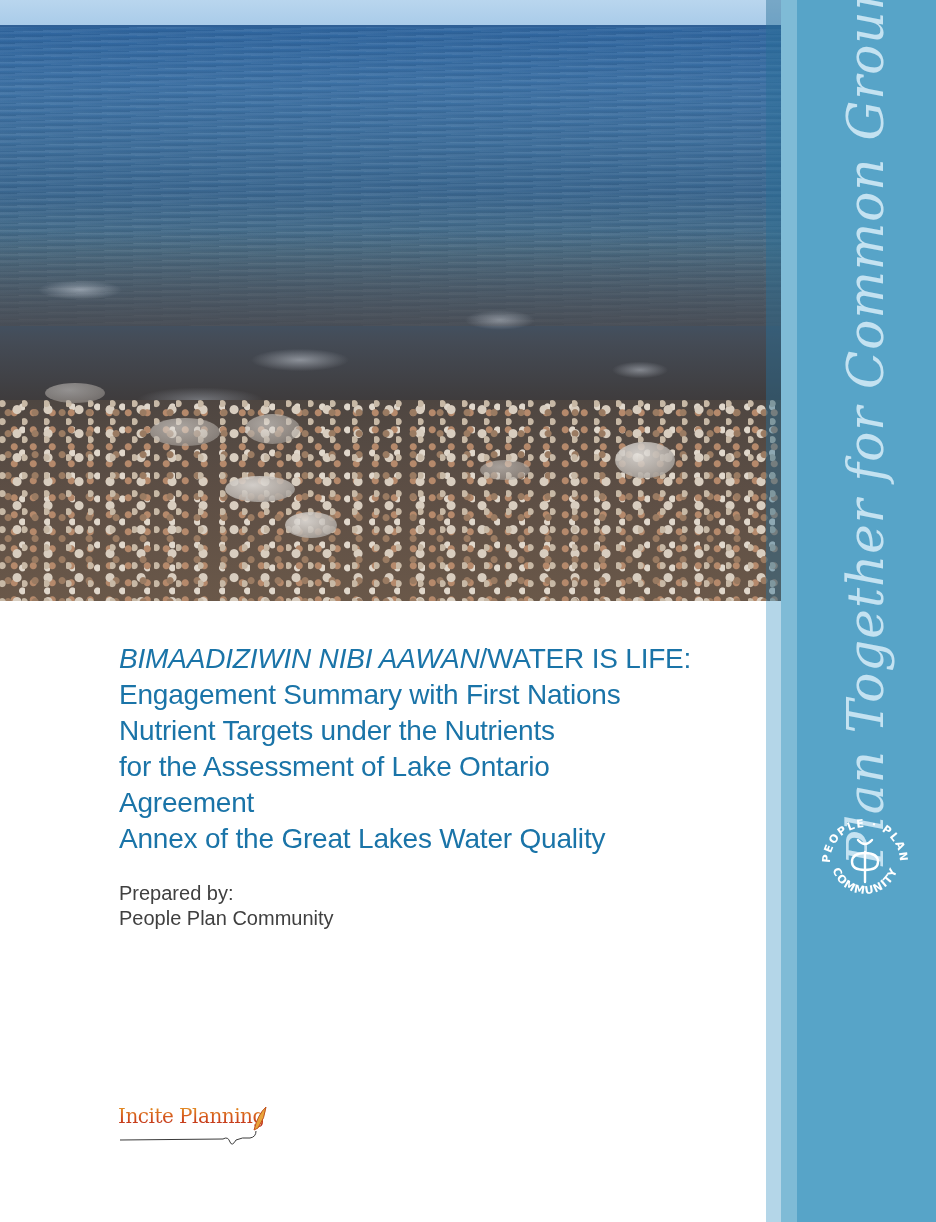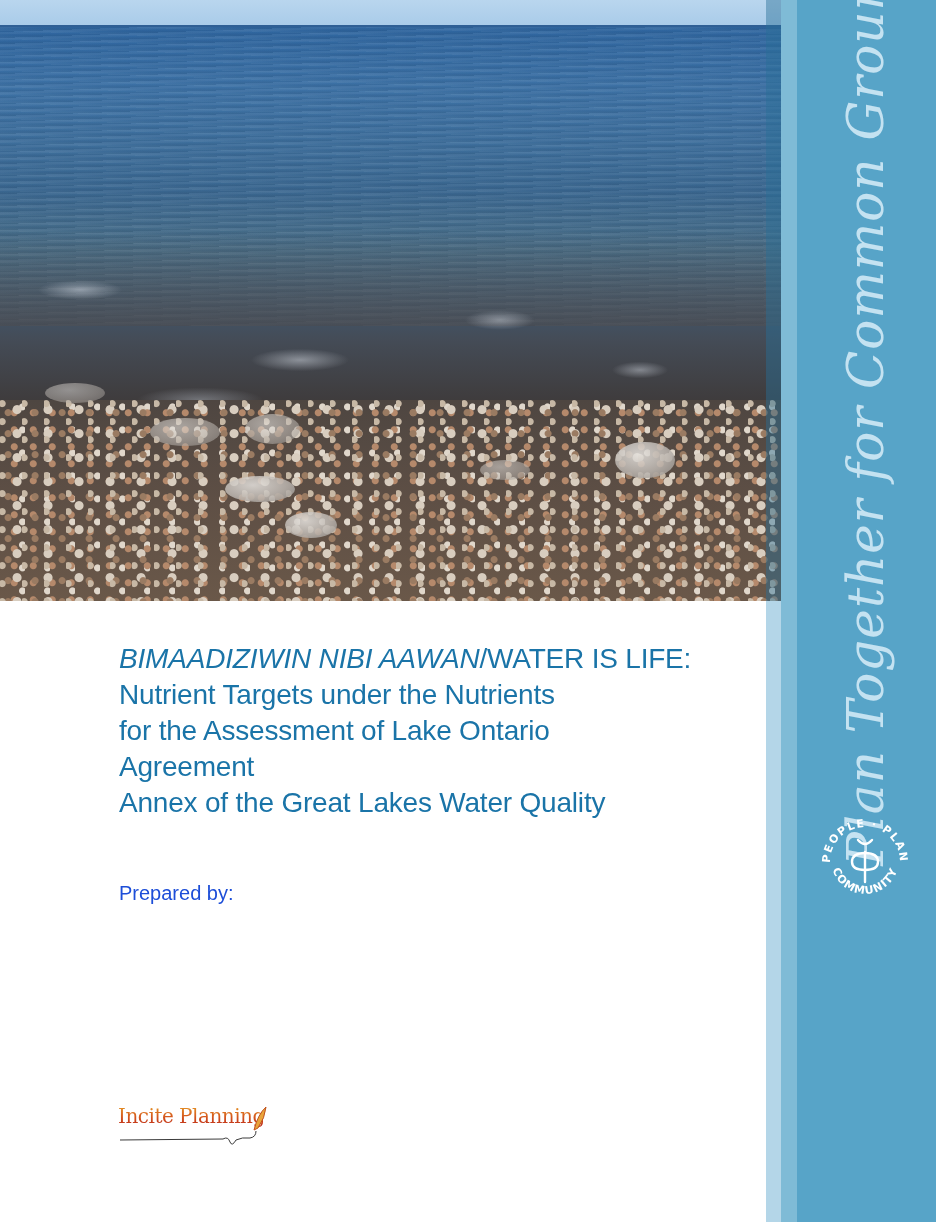--- a/index.html
+++ b/index.html
@@ -78,21 +78,21 @@
 
     
     .title {
       position: absolute; left: 119px; top: 641px; width: 620px;
       color: #1a74a8; font-weight: normal; font-size: 28px; line-height: 36px;
       letter-spacing: -0.2px;
     }
     .title .ital { font-style: italic; }
     .meta {
       position: absolute; left: 119px; top: 881px; width: 560px;
-      color: #1d4ed8; font-size: 20px; line-height: 25px;
+      color: #404040; font-size: 20px; line-height: 25px;
     }
     .meta .gap { height: 25px; }
 
     .incite-logo {
       position: absolute; left: 118px; top: 1104px; width: 160px; height: 46px;
     }
     .incite-logo .word {
       position: absolute; left: 0; top: 0;
       font-family: "DejaVu Serif", serif; font-size: 20px; letter-spacing: -0.5px;
       background: linear-gradient(to bottom, #e8a228 0%, #d4551d 55%, #b8241a 100%);
@@ -138,28 +138,30 @@
   <g fill="none" stroke="#ffffff" stroke-width="2.4" stroke-linecap="round">
     <path d="M 40 28 Q 47 36 54 28"></path>
     <path d="M 47 40 L 47 70"></path>
     <path d="M 47 41 Q 34 41 34 50 Q 34 58 47 58"></path>
     <path d="M 47 41 Q 60 41 60 50 Q 60 58 47 58"></path>
   </g>
 </svg>
 
 <div class="title">
   <div><span class="ital">BIMAADIZIWIN NIBI AAWAN</span><span>/WATER IS LIFE:</span></div>
+  <div>Engagement Summary with First Nations</div>
   <div>Nutrient Targets under the Nutrients</div>
   <div>for the Assessment of Lake Ontario</div>
   <div>Agreement</div>
   <div>Annex of the Great Lakes Water Quality</div>
 </div>
 
 <div class="meta">
   <div>Prepared by:</div>
+  <div>People Plan Community</div>
   <div class="gap"></div>
 </div>
 
 <div class="incite-logo">
   <span class="word">Incite Planning</span>
   <svg width="160" height="46" viewBox="0 0 160 46" style="position:absolute;left:0;top:0;">
     <path d="M 136 26 Q 140 10 148 3 Q 147 14 140 24 Z" fill="#e9a43a" stroke="#c0521e" stroke-width="1"></path>
     <path d="M 2 36 L 105 35 Q 110 32 112 38 Q 114 43 118 36 Q 124 33 132 34 Q 138 33 138 27" fill="none" stroke="#3a3a3a" stroke-width="1"></path>
   </svg>
 </div>

